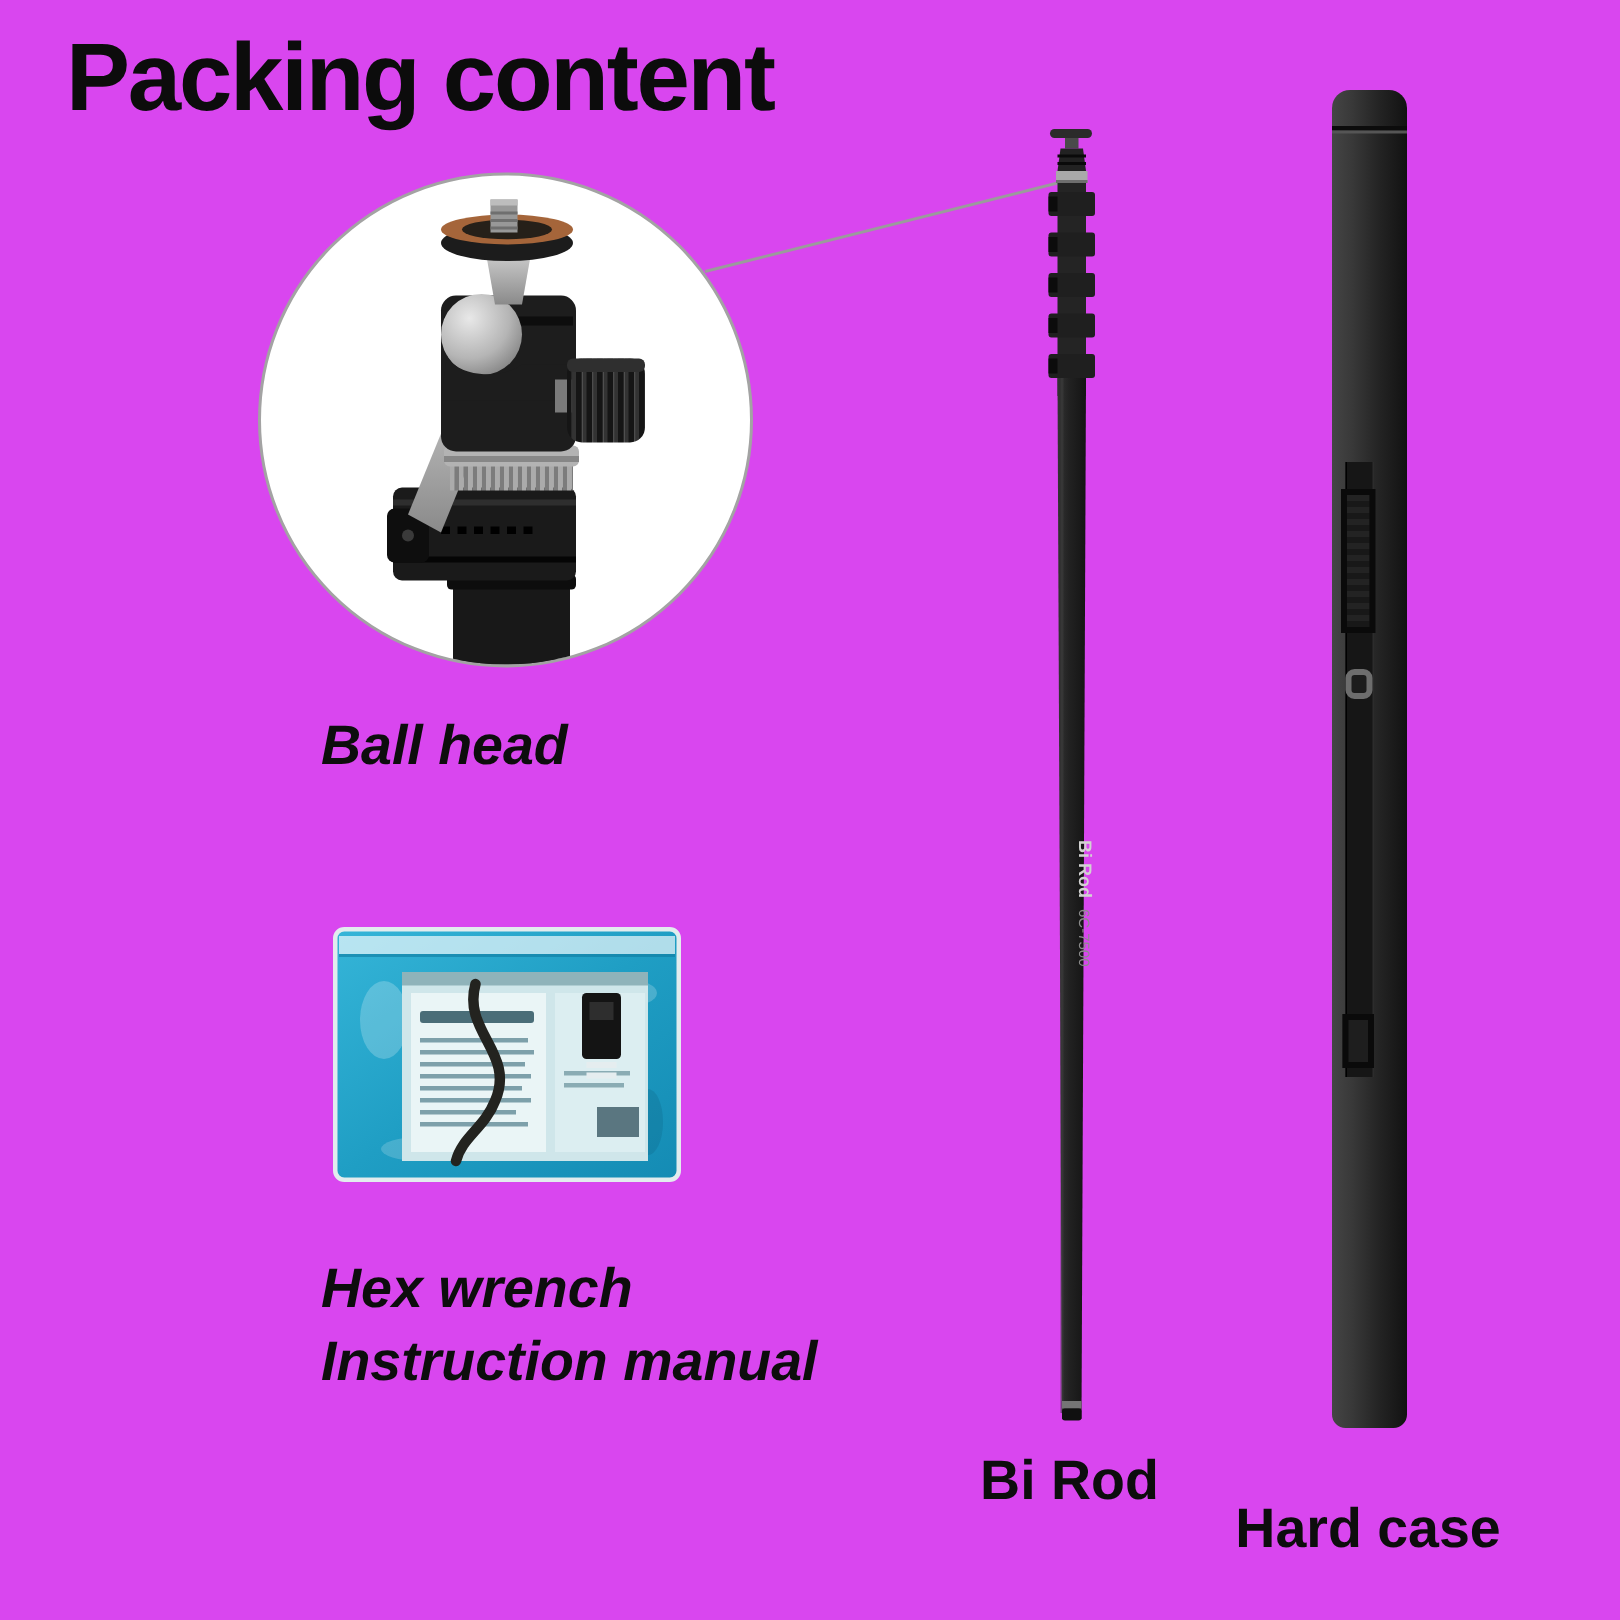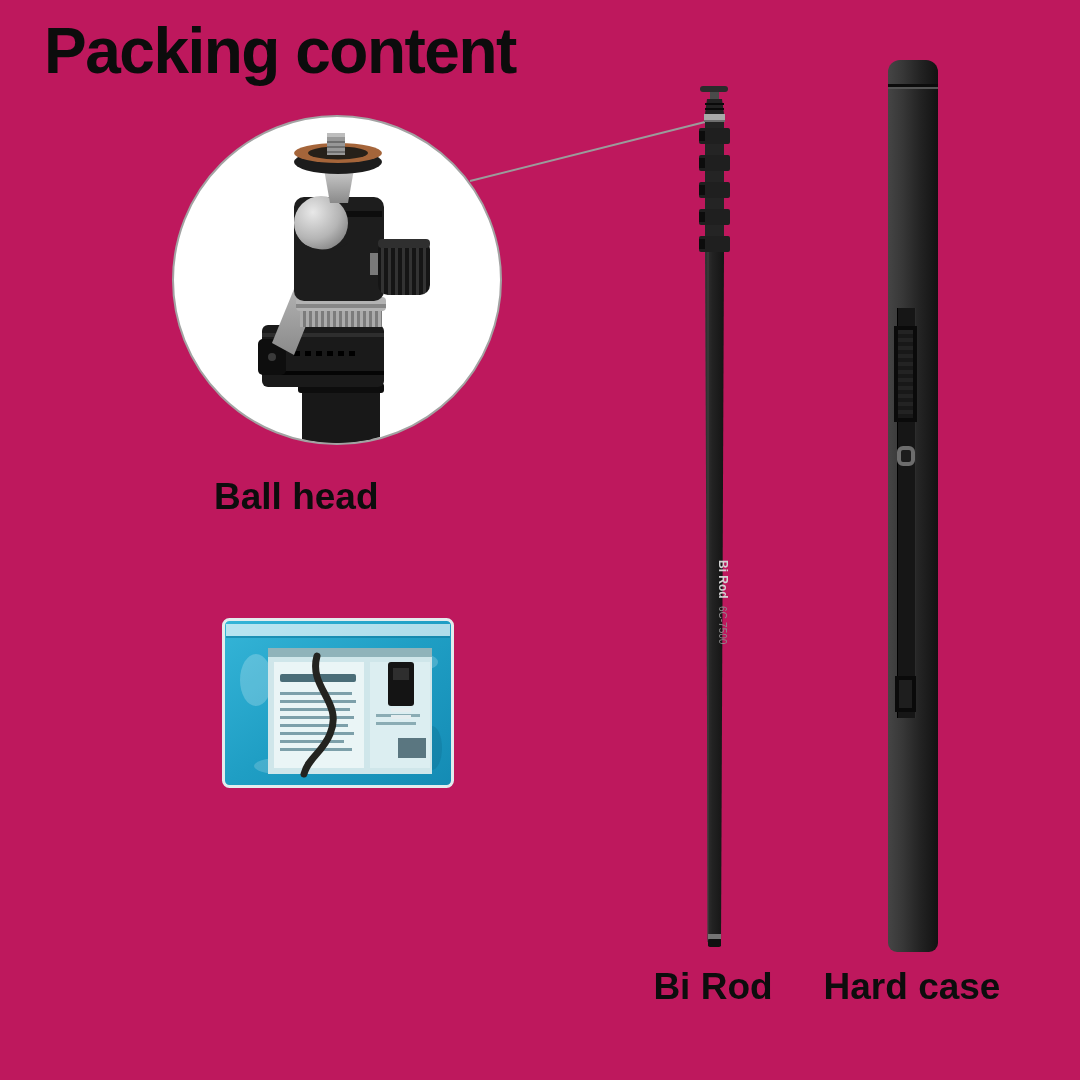--- a/index.html
+++ b/index.html
@@ -1,31 +1,31 @@
 <!DOCTYPE html>
 <html><head>
 <meta charset="utf-8">
 <style>
   html,body{margin:0;padding:0;background:#ffffff;}
   .scene{
-    position:relative;width:1080px;height:1080px;background:#be185d;overflow:hidden;
+    position:relative;width:1080px;height:1080px;background:#d946ef;overflow:hidden;
     font-family:"Liberation Sans",sans-serif;color:#0d0d0d;
   }
   .abs{position:absolute;}
   .title{
     left:44px;top:14px;font-size:64px;font-weight:700;letter-spacing:-1.5px;color:#0c0c0c;
     white-space:nowrap;
   }
   .leader-svg{left:0;top:0;width:1080px;height:1080px;z-index:1;pointer-events:none;}
   .callout-circle{
     left:172px;top:115px;width:326px;height:326px;border-radius:50%;
     border:2px solid #a3a3a3;background:#ffffff;overflow:hidden;z-index:2;
   }
   .label{
-    font-size:37px;font-weight:700;line-height:49px;color:#0d0d0d;white-space:nowrap;
+    font-size:37px;font-weight:700;line-height:49px;color:#0d0d0d;white-space:nowrap;font-style:italic;
   }
   .label-ballhead{left:214px;top:472px;}
   .label-accessories{left:214px;top:834px;}
   .bag-box{left:222px;top:618px;width:232px;height:170px;z-index:2;}
   .rod-box{left:690px;top:84px;width:50px;height:870px;z-index:2;}
   .case-box{
     left:888px;top:60px;width:50px;height:892px;z-index:2;
     border-radius:12px 12px 9px 9px;
     background:linear-gradient(90deg,#454545 0%,#383838 28%,#242424 62%,#121212 100%);
   }
@@ -42,21 +42,21 @@
     border:4px solid #6d6d6d;border-radius:6px;background:#1c1c1c;
   }
   .case-loop{
     position:absolute;left:7px;top:616px;width:21px;height:36px;box-sizing:border-box;
     border:4px solid #0a0a0a;background:#1e1e1e;
   }
   .caption{
     top:966px;font-size:37px;font-weight:700;transform:translateX(-50%);white-space:nowrap;z-index:3;
   }
   .caption-rod{left:713px;}
-  .caption-case{left:912px;}
+  .caption-case{left:912px;margin-top:32px;}
 </style>
 </head>
 <body>
 
 <div class="scene">
 
   <div class="abs title">Packing content</div>
 
   <svg class="abs leader-svg" viewBox="0 0 1080 1080">
     <line x1="470" y1="181" x2="709" y2="121" stroke="#9b9b9b" stroke-width="2"></line>
@@ -167,20 +167,24 @@
     <rect x="176" y="120" width="28" height="20" fill="#5a7680"></rect>
 
     <rect x="166" y="44" width="26" height="44" rx="3" fill="#141414"></rect>
     <rect x="171" y="50" width="16" height="12" fill="#2e2e2e"></rect>
     <rect x="169" y="90" width="20" height="4" fill="#e5edef"></rect>
     <rect x="169" y="97" width="20" height="4" fill="#e5edef"></rect>
 
     <path d="M 95 38 C 86 70 122 84 108 116 C 101 134 86 140 82 156" stroke="#23231f" stroke-width="7" fill="none" stroke-linecap="round"></path>
   </svg>
 
+  <div class="abs label label-accessories">
+    <div>Hex wrench</div>
+    <div>Instruction manual</div>
+  </div>
 
   <svg class="abs rod-box" viewBox="0 0 50 870">
     <defs>
       <linearGradient id="poleGrad" x1="0" y1="0" x2="1" y2="0">
         <stop offset="0" stop-color="#343434"></stop>
         <stop offset="0.4" stop-color="#222222"></stop>
         <stop offset="1" stop-color="#141414"></stop>
       </linearGradient>
     </defs>
 

